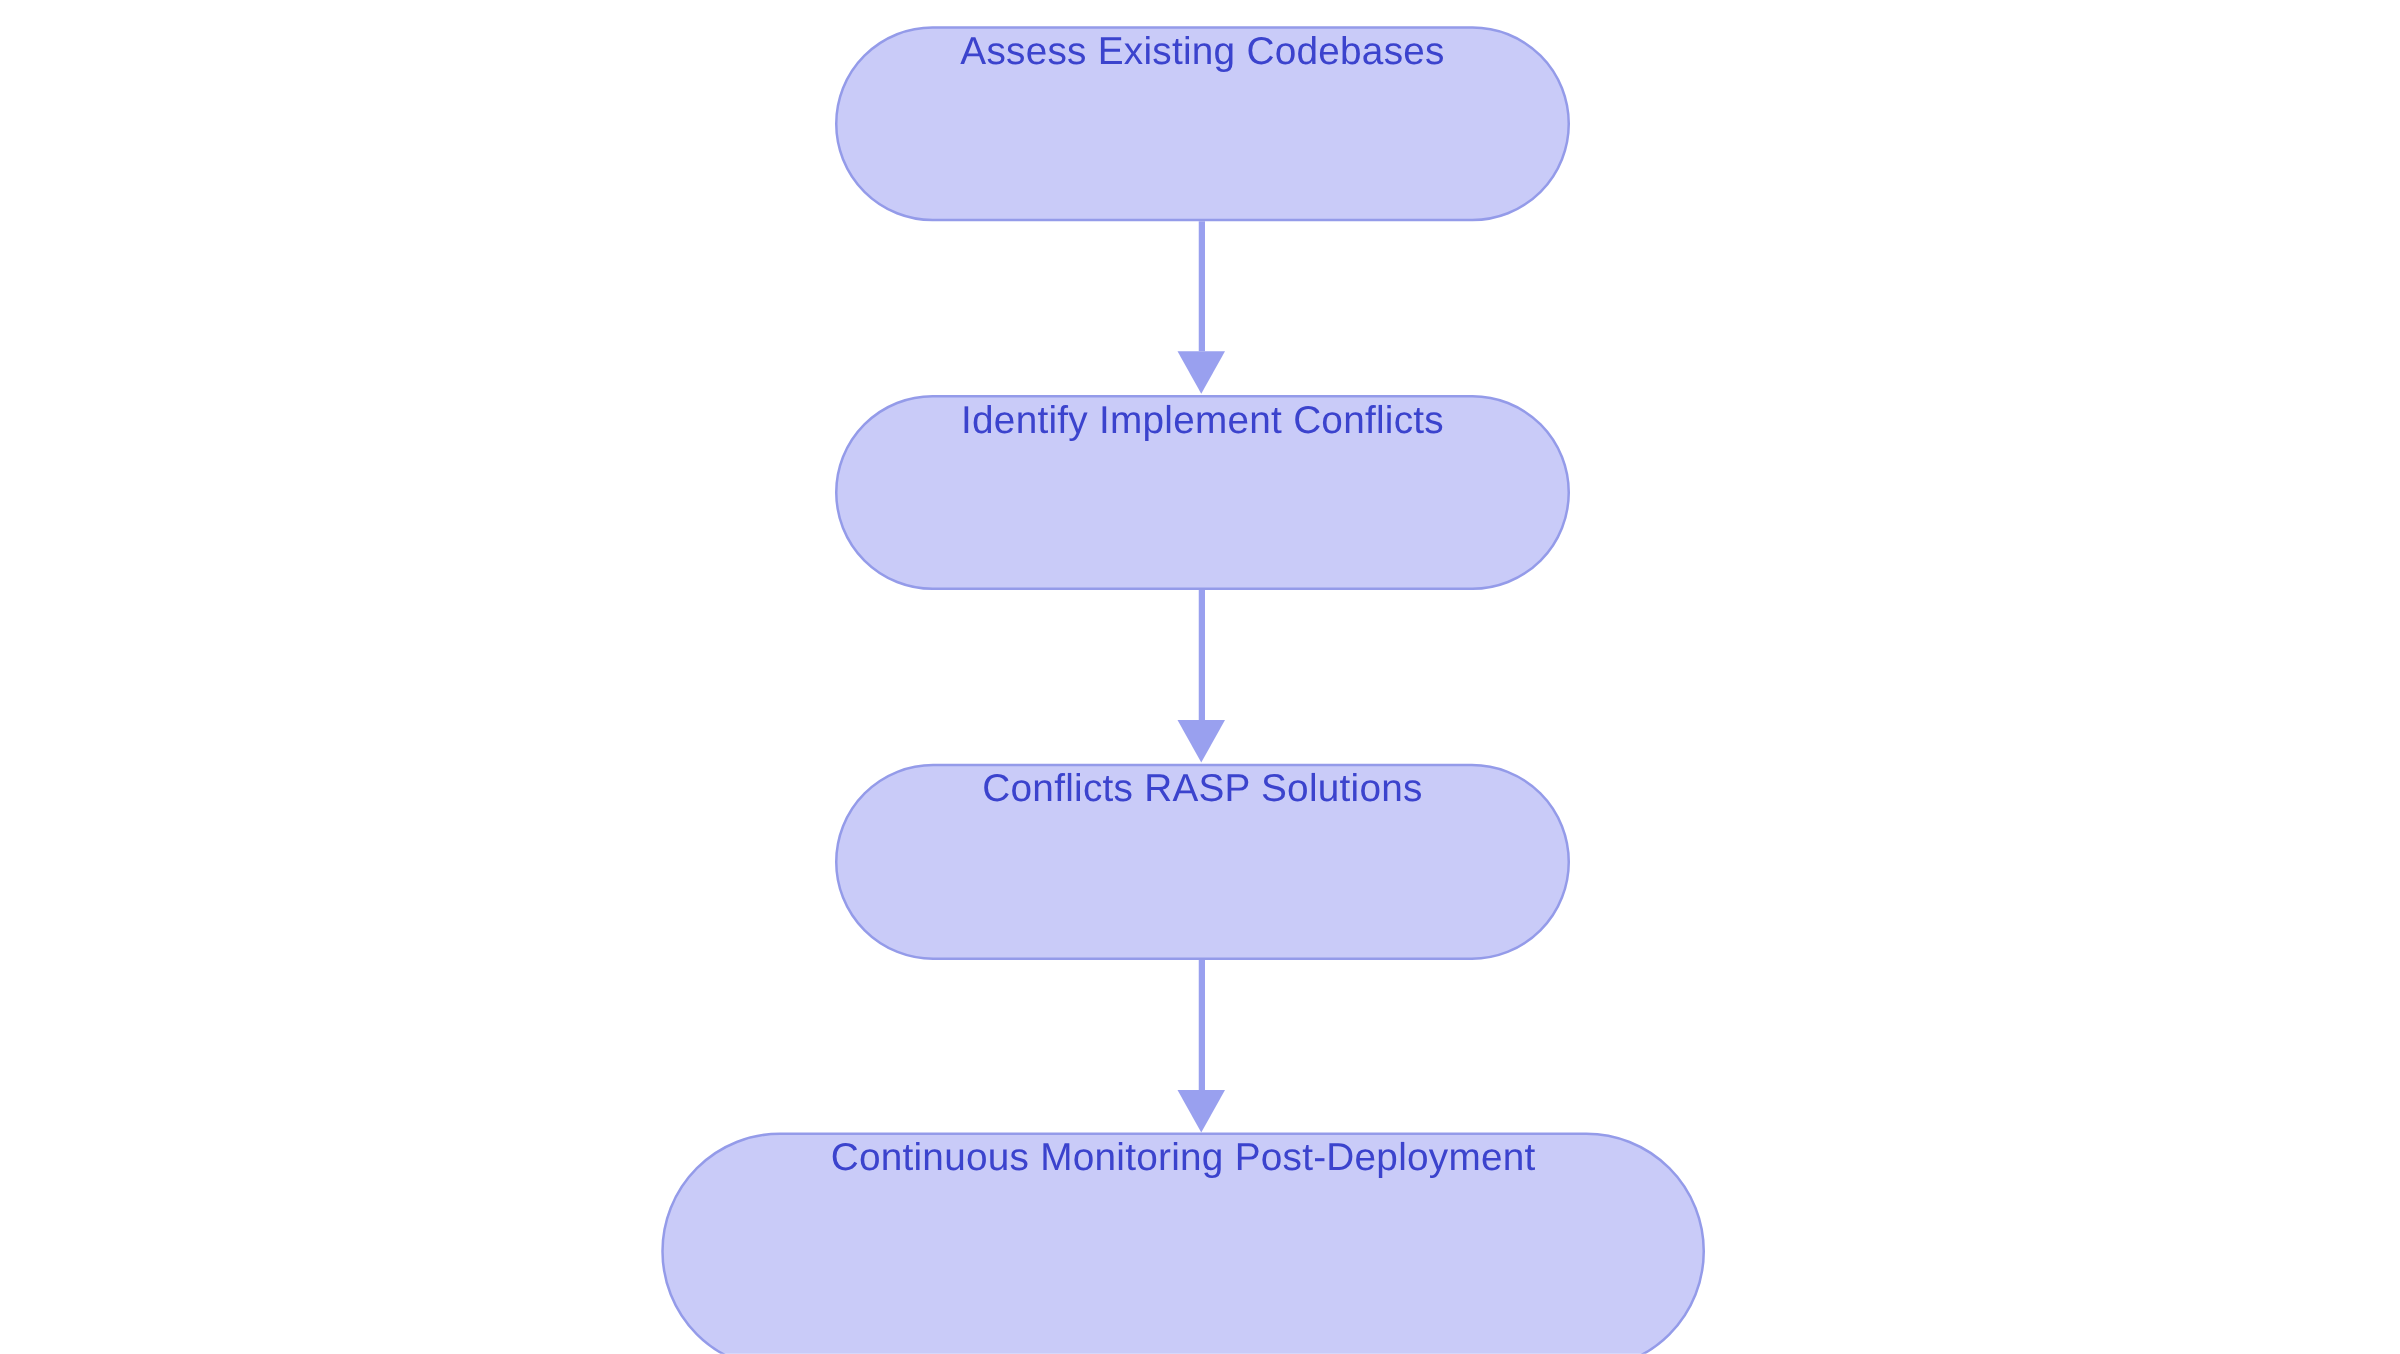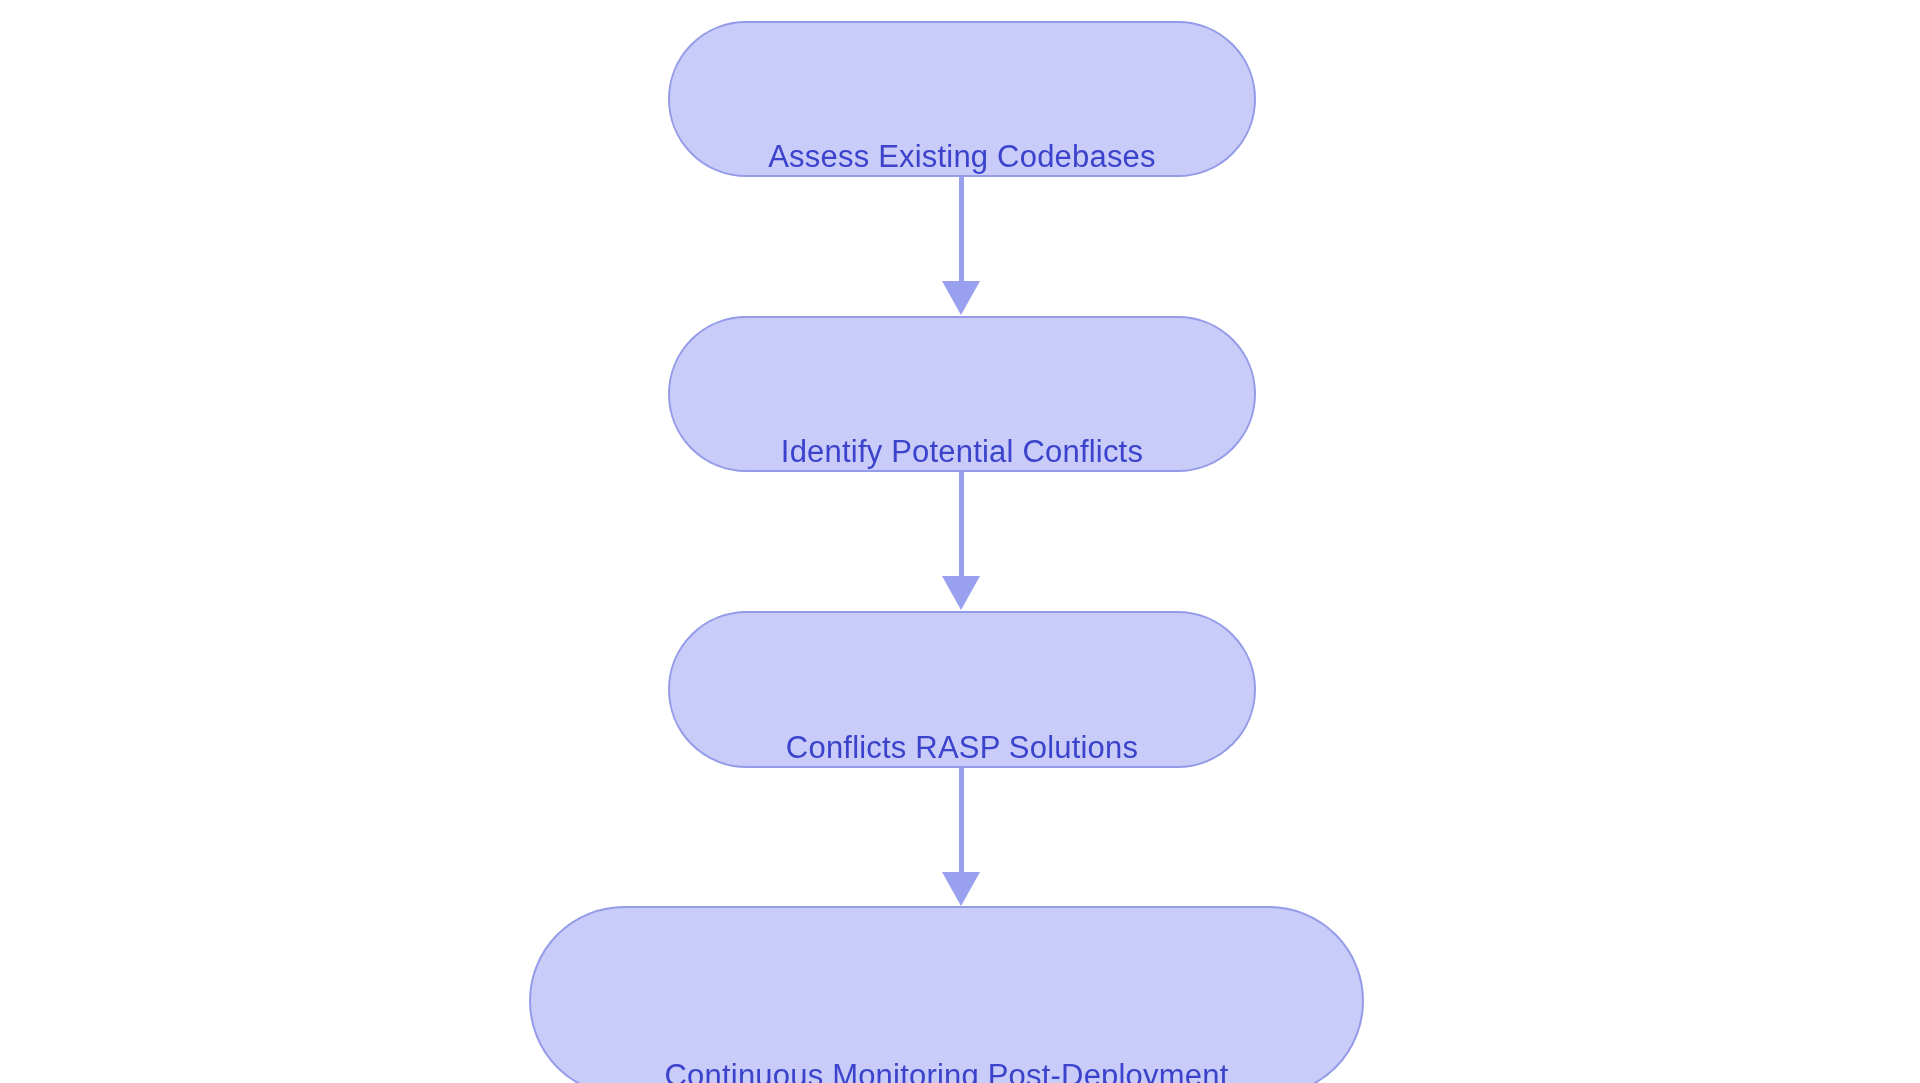--- a/index.html
+++ b/index.html
@@ -17,21 +17,21 @@
     background: var(--background, #ffffff);
     overflow: hidden;
   }
   .node {
     position: absolute;
     box-sizing: border-box;
     background: var(--node-fill, #c9cbf8);
     border: 2px solid var(--node-border, #949be9);
     border-radius: 999px;
     display: flex;
-    align-items: flex-end;
+    align-items: flex-start;
     justify-content: center;
   }
   .node-label {
     color: var(--node-text, #3b43cd);
     font-size: 31px;
     font-weight: 400;
     letter-spacing: 0.2px;
     white-space: nowrap;
     text-align: center;
   }
@@ -72,21 +72,21 @@
   <div class="node node-1">
     <span class="node-label">Assess Existing Codebases</span>
   </div>
 
   <div class="arrow arrow-1">
     <div class="arrow-stem"></div>
     <div class="arrow-head"></div>
   </div>
 
   <div class="node node-2">
-    <span class="node-label">Identify Potential Conflicts</span>
+    <span class="node-label">Identify Implement Conflicts</span>
   </div>
 
   <div class="arrow arrow-2">
     <div class="arrow-stem"></div>
     <div class="arrow-head"></div>
   </div>
 
   <div class="node node-3">
     <span class="node-label">Conflicts RASP Solutions</span>
   </div>

